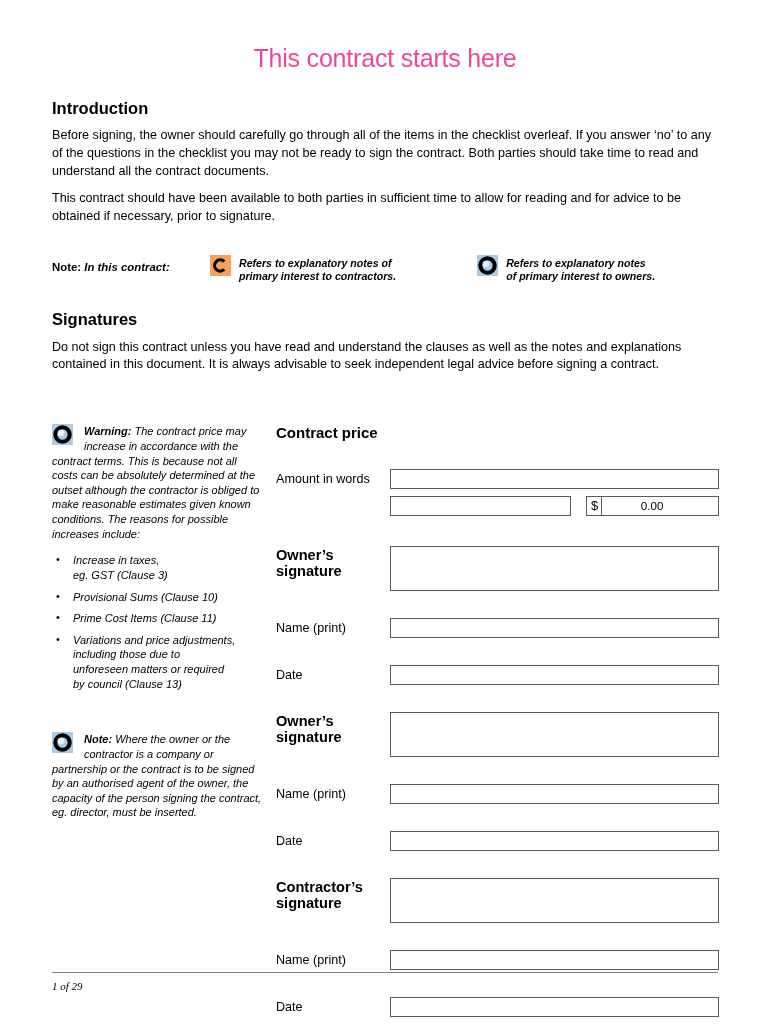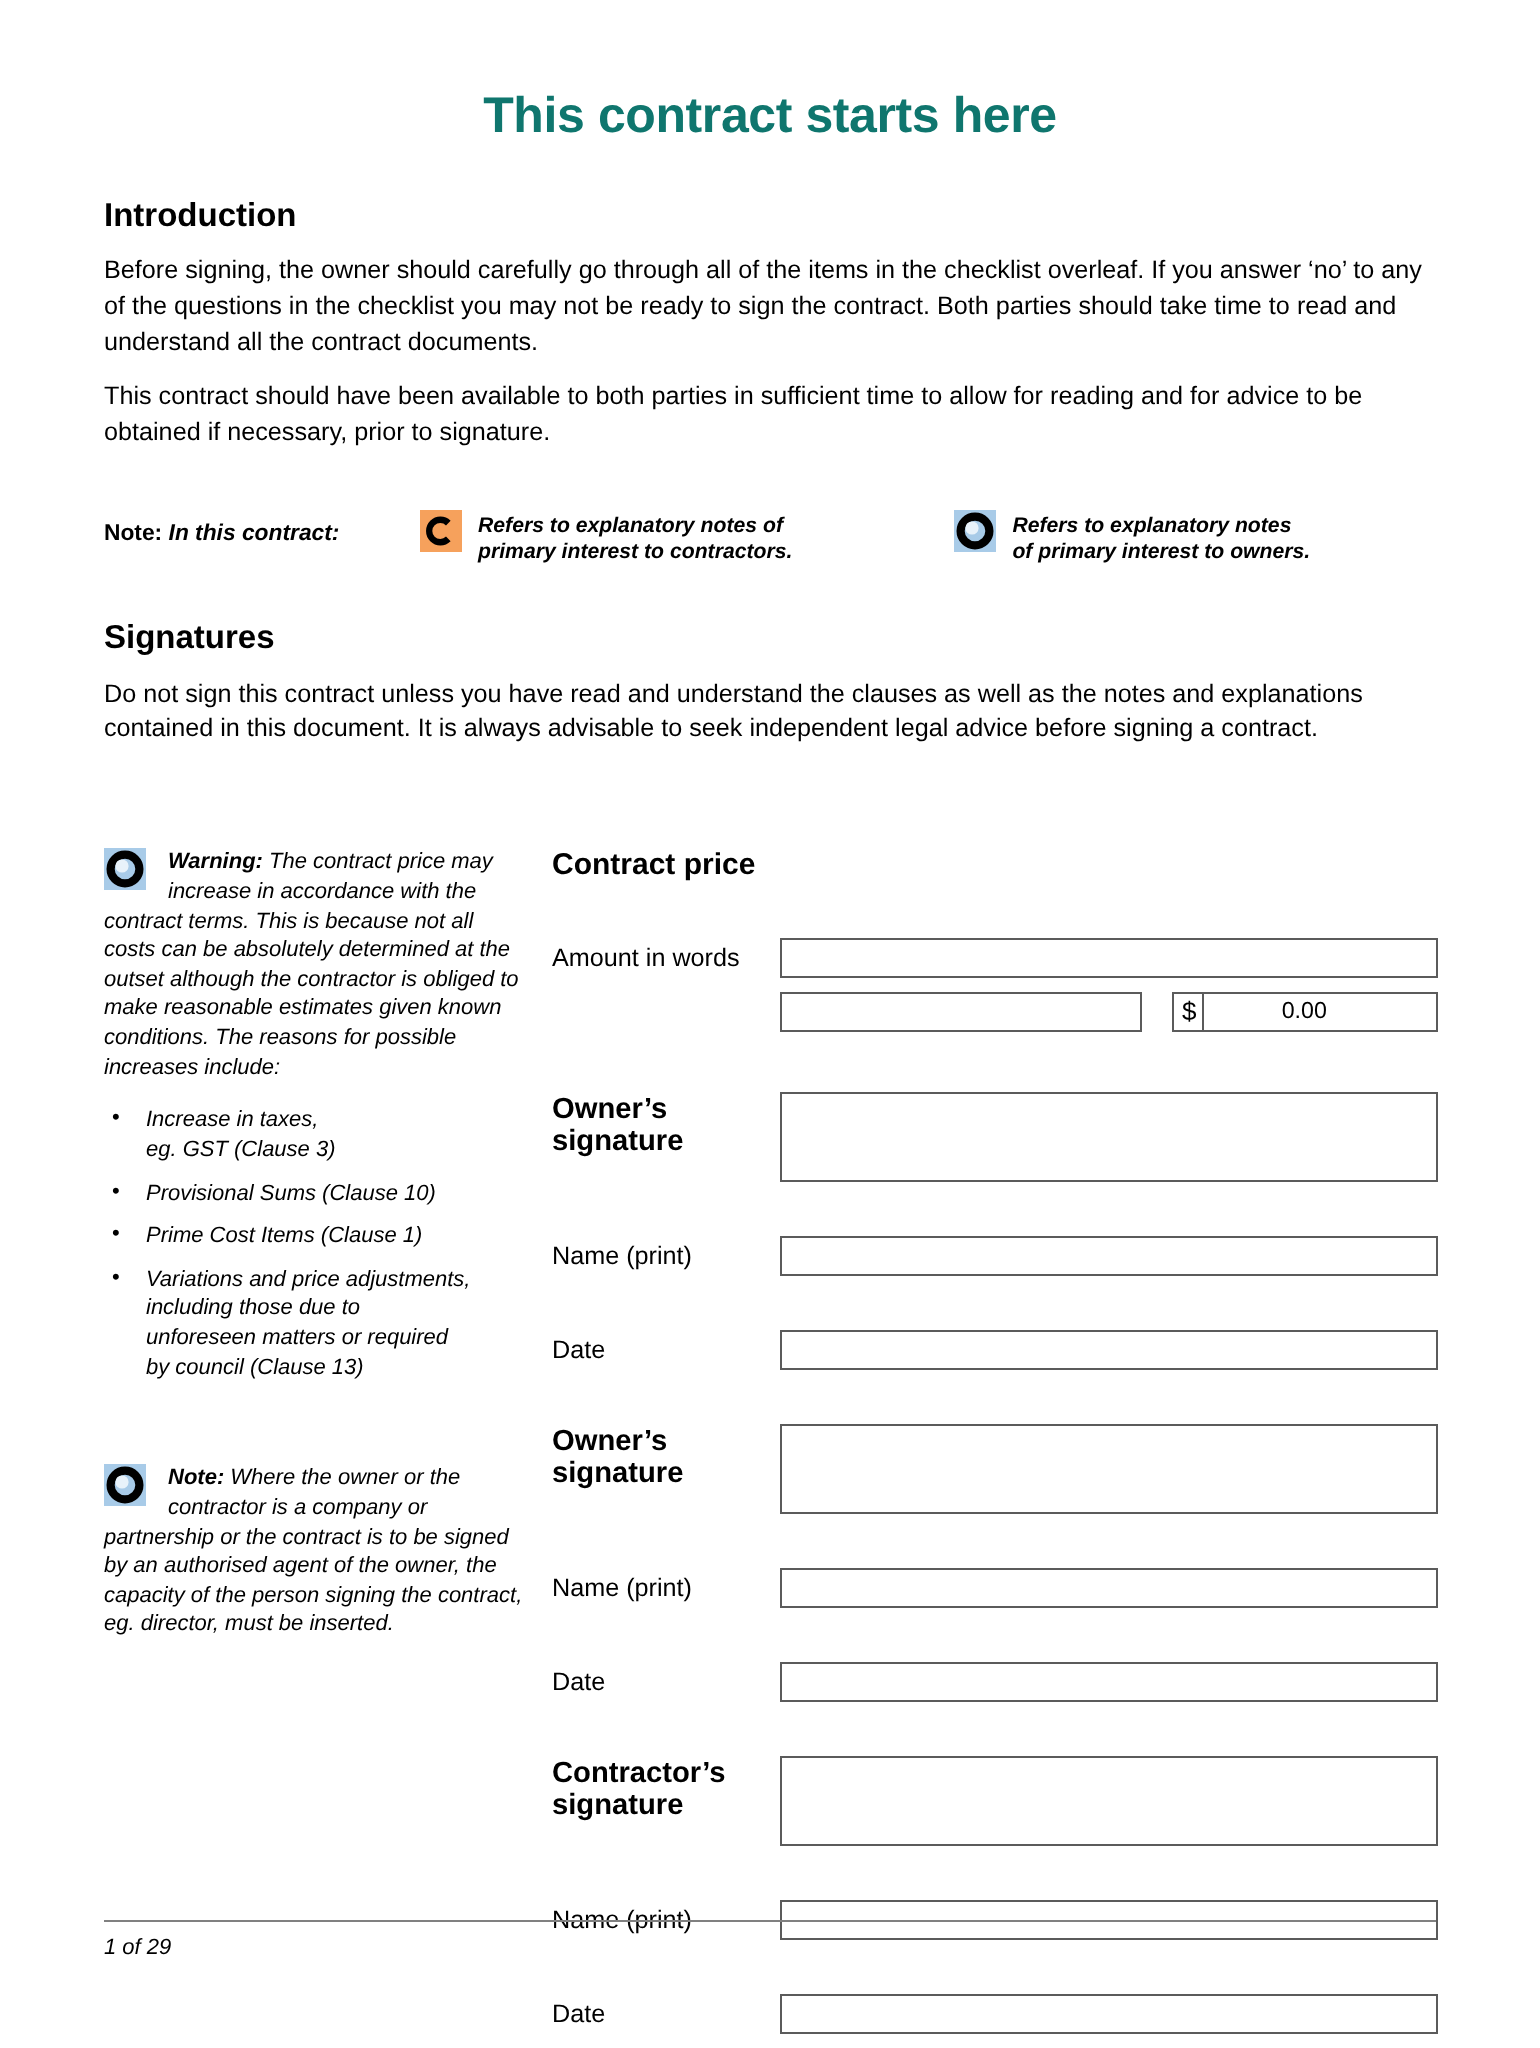--- a/index.html
+++ b/index.html
@@ -20,23 +20,23 @@
     left: 0; top: 0;
     width: 770px;
     height: 1024px;
     box-sizing: border-box;
     padding: 0 52px;
   }
 
   
   .doc-title {
     text-align: center;
-    color: #0f766e;
+    color: #ec4899;
     font-size: 25px;
-    font-weight: bold;
+    font-weight: normal;
     letter-spacing: -0.2px;
     margin: 0;
     padding-top: 45px;
     line-height: 1.1;
   }
 
   
   .section-heading {
     font-size: 16.5px;
     font-weight: bold;
@@ -212,21 +212,22 @@
   }
 
   .sig-group { margin-top: 24px; }
   .sig-group.first { margin-top: 30px; }
 
   
   .footer {
     position: absolute;
     left: 52px;
     right: 52px;
-    bottom: 44px;
+    bottom: 32px;
+    font-family: Liberation Serif, serif;
   }
   .footer-rule {
     border-top: 1.2px solid #808080;
     width: 100%;
   }
   .footer-text {
     font-size: 11px;
     font-style: italic;
     padding-top: 7px;
   }
@@ -281,21 +282,21 @@
             <circle cx="10.5" cy="10.5" r="7.2" fill="none" stroke="#000" stroke-width="4.1"></circle>
             <circle cx="9" cy="9" r="3.3" fill="#e8f2fa"></circle>
           </svg>
         </span><span class="lead-label">Warning:</span><span> The contract price may increase in accordance with the contract terms. This is because not all costs can be absolutely determined at the outset although the contractor is obliged to make reasonable estimates given known conditions. The reasons for possible increases include:</span>
       </div>
 
       <ul class="reason-list">
         <li>Increase in taxes,
 eg. GST (Clause 3)</li>
         <li>Provisional Sums (Clause 10)</li>
-        <li>Prime Cost Items (Clause 1)</li>
+        <li>Prime Cost Items (Clause 11)</li>
         <li>Variations and price adjustments,
 including those due to
 unforeseen matters or required
 by council (Clause 13)</li>
       </ul>
 
       <div class="note-block second">
         <span class="icon-badge owner badge-inline">
           <svg width="21" height="21" viewBox="0 0 21 21">
             <circle cx="10.5" cy="10.5" r="7.2" fill="none" stroke="#000" stroke-width="4.1"></circle>

